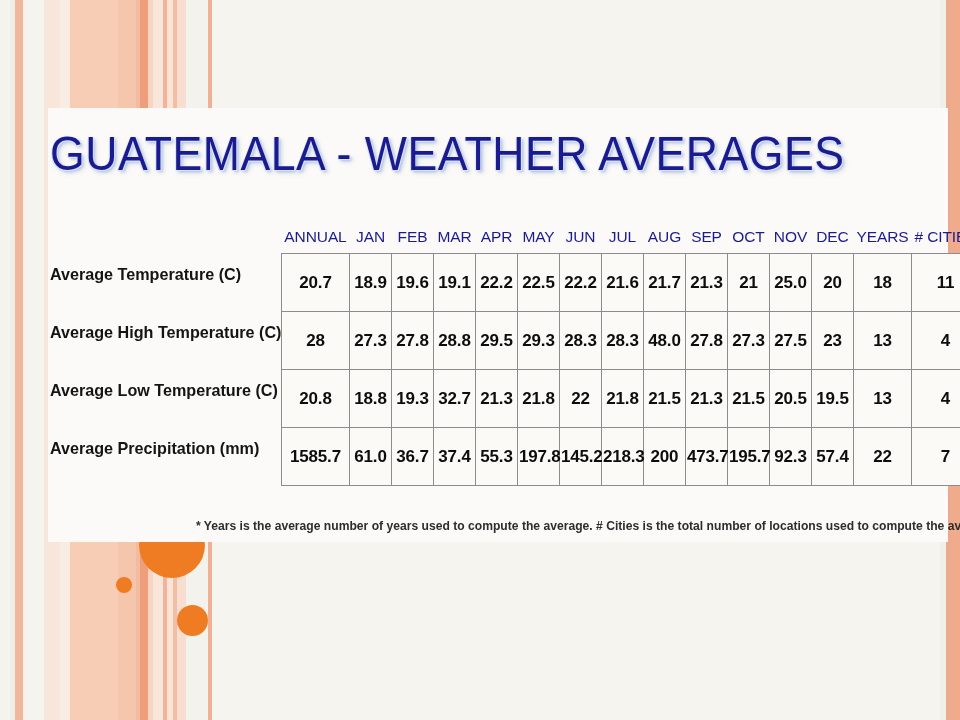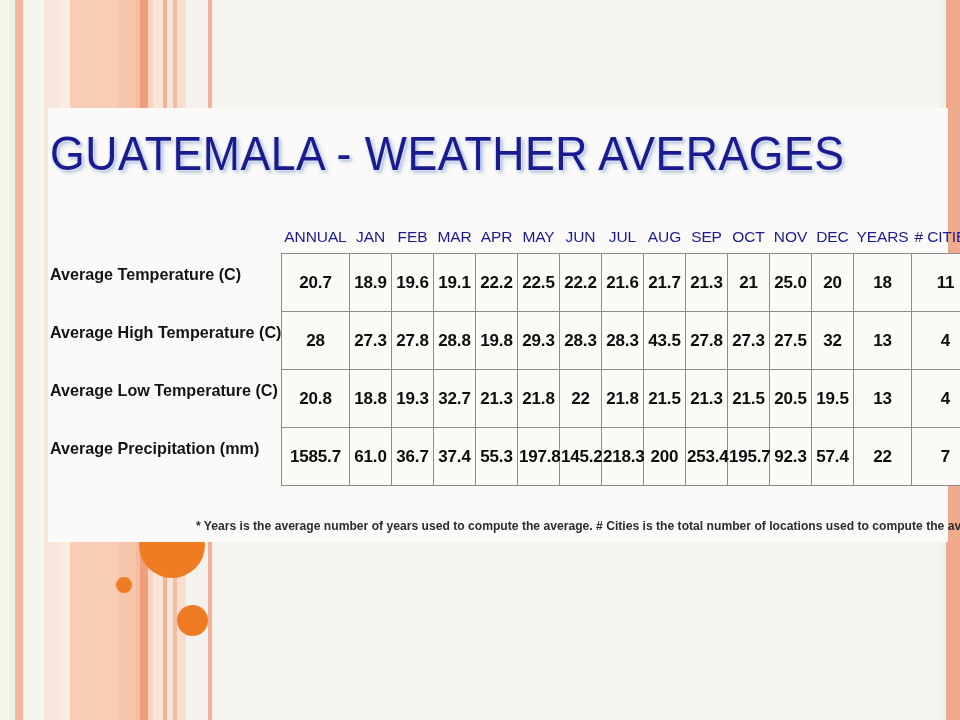--- a/index.html
+++ b/index.html
@@ -263,29 +263,29 @@
             <td>25.0</td>
             <td>20</td>
             <td>18</td>
             <td>11</td>
           </tr>
           <tr>
             <td>28</td>
             <td>27.3</td>
             <td>27.8</td>
             <td>28.8</td>
-            <td>19.8</td>
+            <td>29.5</td>
             <td>29.3</td>
             <td>28.3</td>
             <td>28.3</td>
-            <td>43.5</td>
+            <td>48.0</td>
             <td>27.8</td>
             <td>27.3</td>
             <td>27.5</td>
-            <td>32</td>
+            <td>23</td>
             <td>13</td>
             <td>4</td>
           </tr>
           <tr>
             <td>20.8</td>
             <td>18.8</td>
             <td>19.3</td>
             <td>32.7</td>
             <td>21.3</td>
             <td>21.8</td>
@@ -302,21 +302,21 @@
           <tr>
             <td>1585.7</td>
             <td>61.0</td>
             <td>36.7</td>
             <td>37.4</td>
             <td>55.3</td>
             <td>197.8</td>
             <td>145.2</td>
             <td>218.3</td>
             <td>200</td>
-            <td>253.4</td>
+            <td>473.7</td>
             <td>195.7</td>
             <td>92.3</td>
             <td>57.4</td>
             <td>22</td>
             <td>7</td>
           </tr>
         </tbody>
       </table>
     </div>
   </div>

